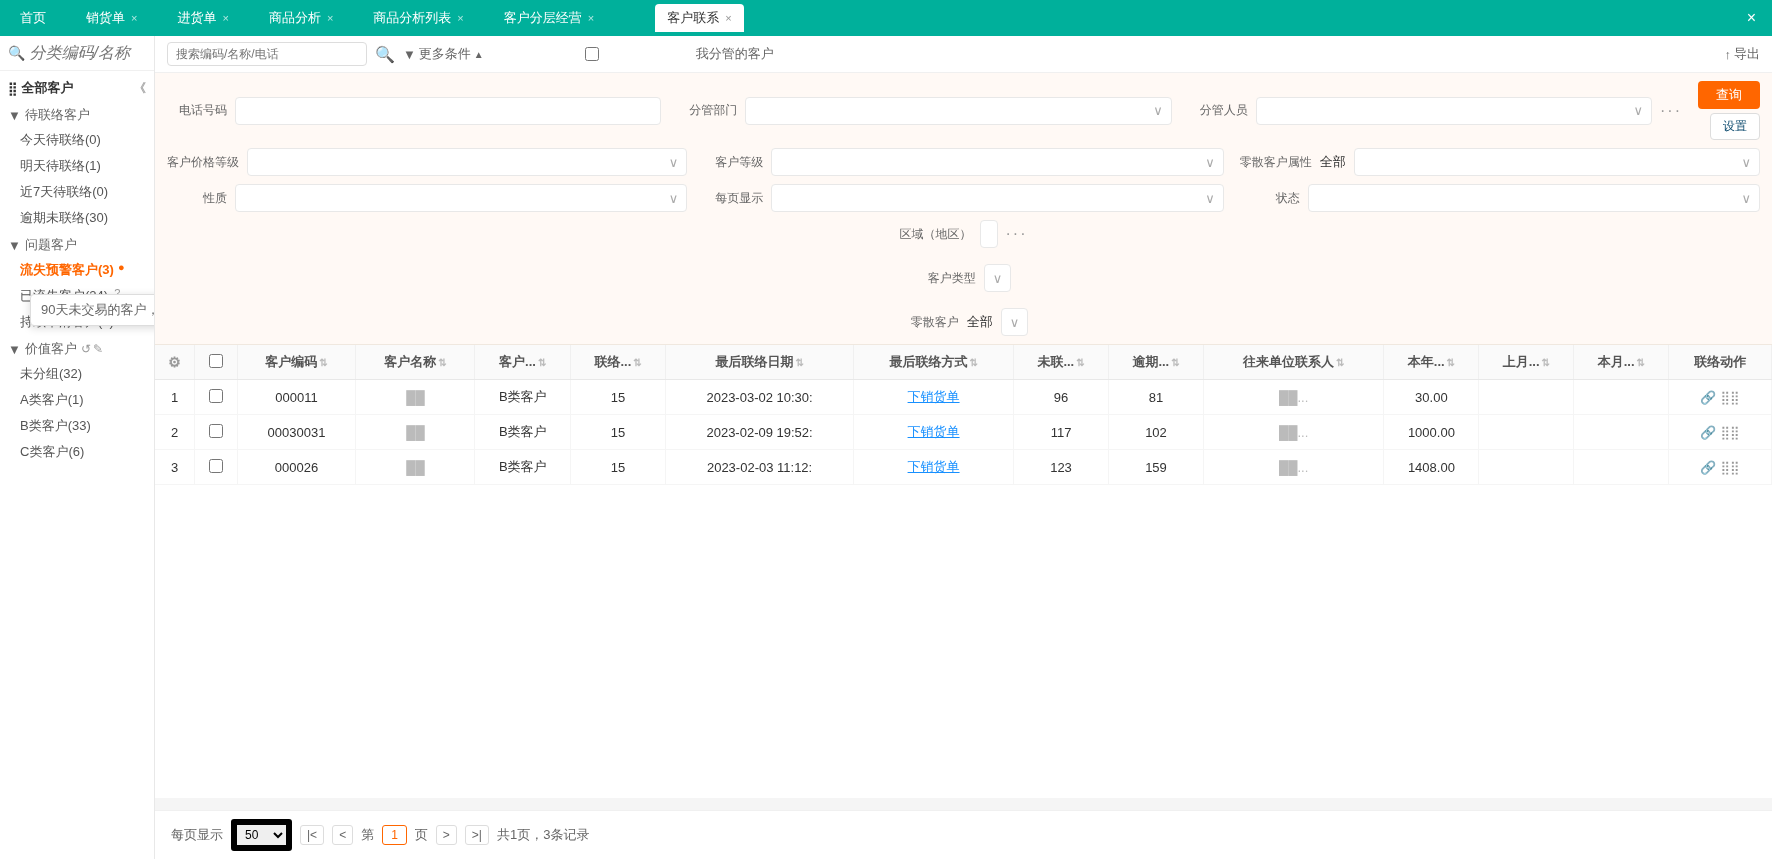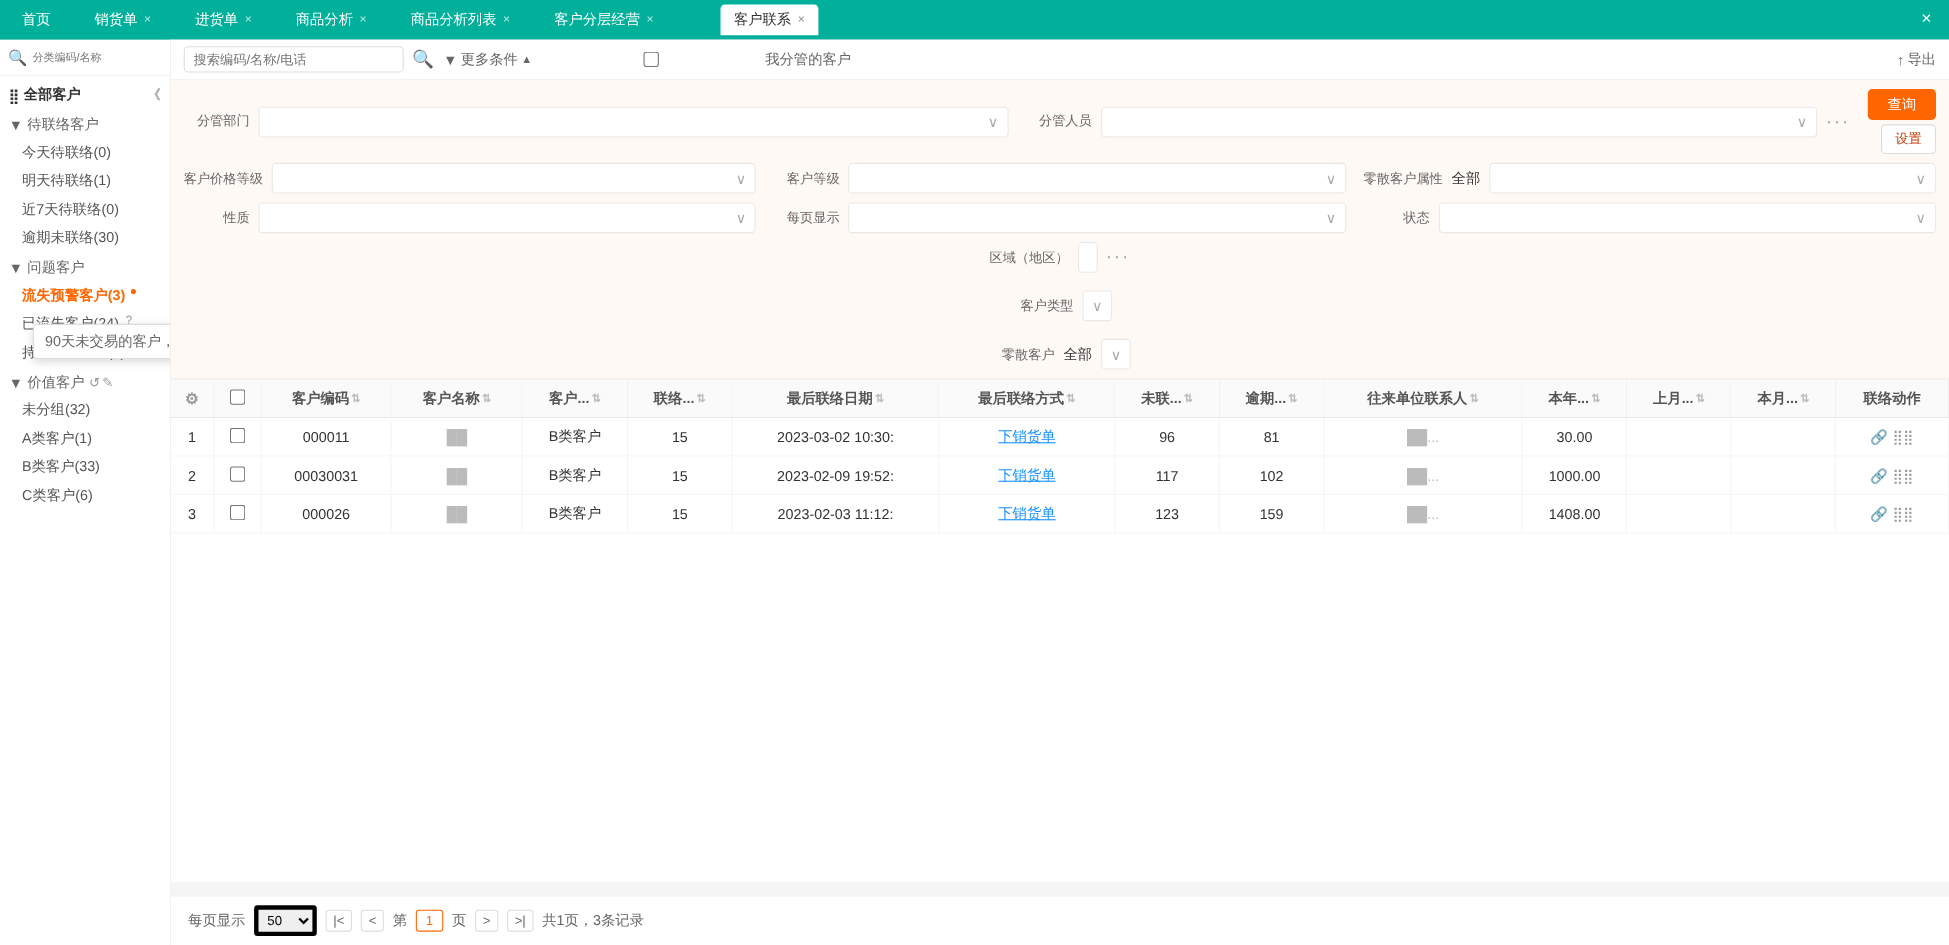--- a/index.html
+++ b/index.html
@@ -50,23 +50,24 @@
     .sidebar-search {
       display: flex;
       align-items: center;
       padding: 8px;
       border-bottom: 1px solid #f0f0f0;
       gap: 4px;
     }
     .sidebar-search input {
       border: none;
       outline: none;
-      font-size: 10px;
+      font-size: 16px;
       flex: 1;
       color: #15803d;
+      font-style: italic;
     }
     .sidebar-section-header {
       display: flex;
       align-items: center;
       padding: 8px 8px 4px 8px;
       font-size: 13px;
       font-weight: bold;
       color: #333;
       cursor: pointer;
     }
@@ -214,21 +215,21 @@
       background: #ff6600;
       color: white;
       border: none;
       border-radius: 4px;
       padding: 5px 18px;
       font-size: 13px;
       cursor: pointer;
     }
     .btn-settings {
       background: white;
-      color: #c2410c;
+      color: #0c4a6e;
       border: 1px solid #ddd;
       border-radius: 4px;
       padding: 4px 12px;
       font-size: 12px;
       cursor: pointer;
     }
     .filter-dots { color: #999; cursor: pointer; font-size: 16px; letter-spacing: 2px; }
 
     
     .table-wrapper {
@@ -276,21 +277,21 @@
       align-items: center;
       justify-content: flex-start;
       padding: 8px 16px;
       border-top: 1px solid #f0f0f0;
       gap: 8px;
       font-size: 12px;
       color: #666;
       background: white;
     }
     .pagination select {
-      border: 4px solid #000000;
+      border: 6px solid #000000;
       border-radius: 3px;
       padding: 2px 4px;
       font-size: 12px;
     }
     .pagination .page-btn {
       border: 1px solid #ddd;
       background: white;
       padding: 2px 6px;
       border-radius: 3px;
       cursor: pointer;
@@ -437,20 +438,24 @@
       <div class="spacer"></div>
       <div class="export-btn">
         <span>↑</span>
         <span>导出</span>
       </div>
     </div>
 
     <div class="filter-panel">
 
       <div class="filter-row">
+        <div class="filter-field">
+          <label>电话号码</label>
+          <input type="text" style="flex: 1 1 0%; border: 1px solid rgb(232, 232, 232); border-radius: 4px; padding: 4px 8px; font-size: 12px; height: 28px; outline: none;">
+        </div>
         <div class="filter-field">
           <label>分管部门</label>
           <div class="select-box">
             <span></span>
             <span class="chevron">∨</span>
           </div>
         </div>
         <div class="filter-field">
           <label>分管人员</label>
           <div class="select-box">

